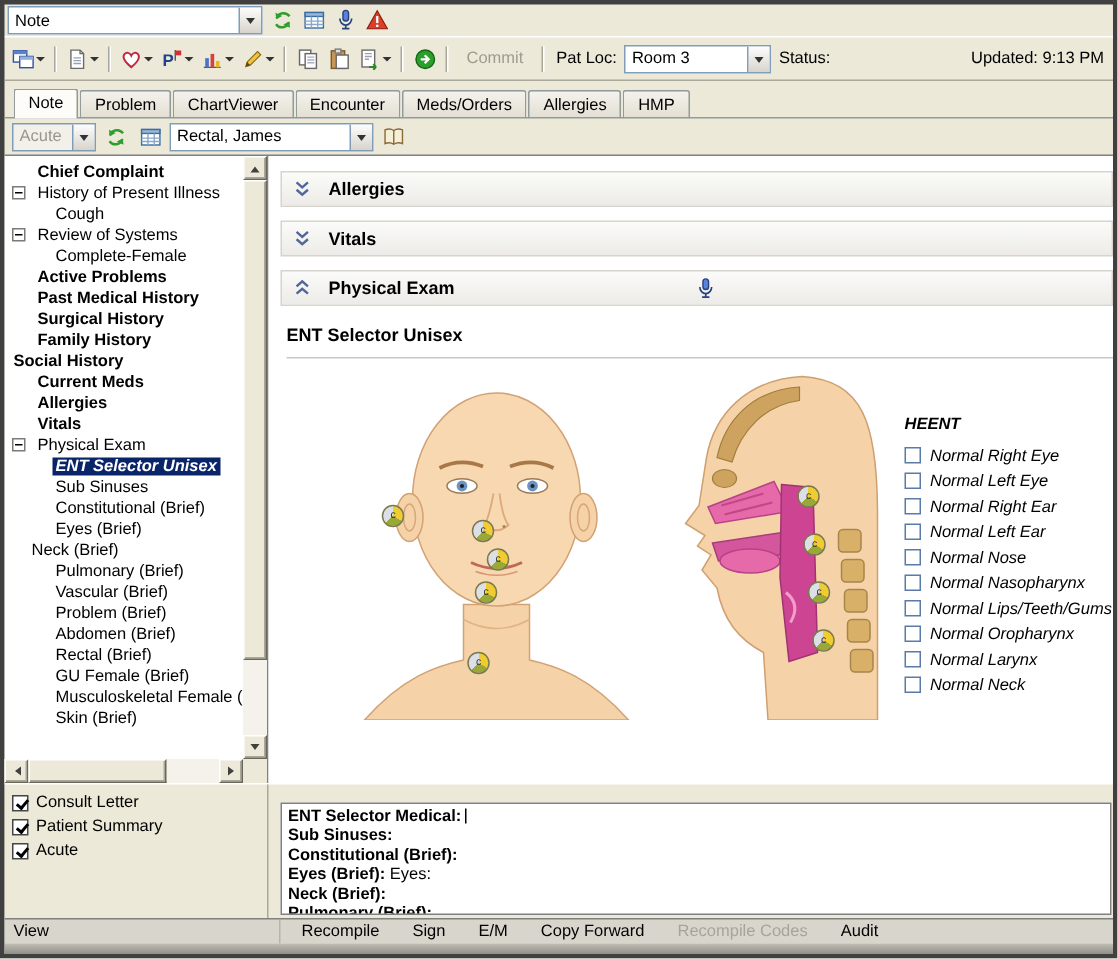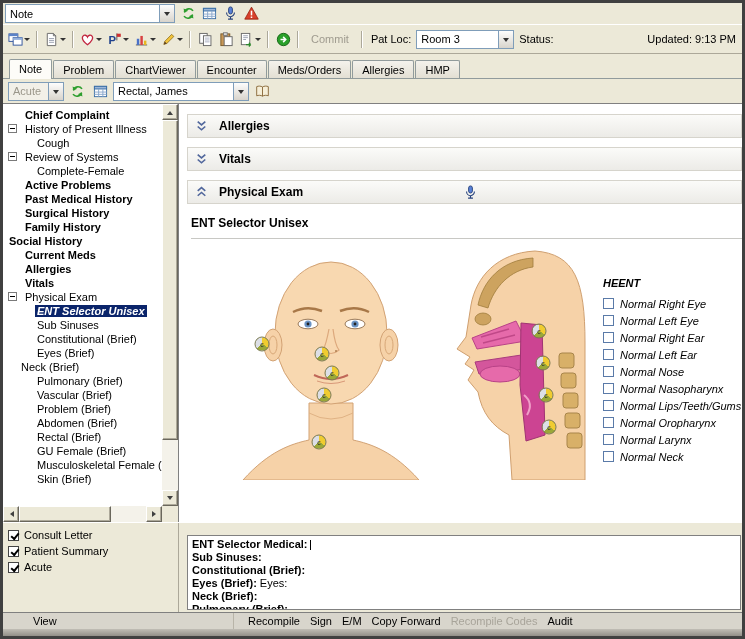--- a/index.html
+++ b/index.html
@@ -87,22 +87,22 @@
   .fcrow{display:flex;align-items:center;gap:5px;height:16px;padding-left:3px;}
   .fcb{width:11px;height:11px;background:#fff;border:1px solid #444;position:relative;flex:none;}
   .fcb.checked::after{content:"";position:absolute;left:1.5px;top:2px;width:6px;height:3px;border-left:2px solid #000;border-bottom:2px solid #000;transform:rotate(-50deg);}
   .preview-wrap{flex:1;padding:12px 1px 2px 8px;min-width:0;}
   .preview-box{height:100%;background:#fff;border:1px solid #808080;padding:2px 4px;overflow:hidden;line-height:13px;}
   .pline{white-space:nowrap;}
   .caret-bar{display:inline-block;width:1px;height:10px;background:#000;vertical-align:middle;margin-left:2px;}
 
   
   .statusbar{height:17px;background:#d8d5cc;border-top:1px solid #808080;display:flex;align-items:center;flex:none;}
-  .sb-view{width:207px;padding-left:6px;border-right:1px solid #b8b4a8;align-self:stretch;display:flex;align-items:center;margin-left:24px;}
-  .sb-actions{display:flex;gap:10px;padding-left:14px;}
+  .sb-view{width:184px;padding-left:6px;border-right:1px solid #b8b4a8;align-self:stretch;display:flex;align-items:center;}
+  .sb-actions{display:flex;gap:22px;padding-left:14px;}
   .sb-action.disabled{color:#a8a49a;}
   .bottom-strip{height:7px;background:linear-gradient(#c0bdb5,#928f88);flex:none;}
 </style>
 </head>
 <body>
 
 <div class="app">
 
   <div class="topbar1">
     <div class="combo note-combo">

